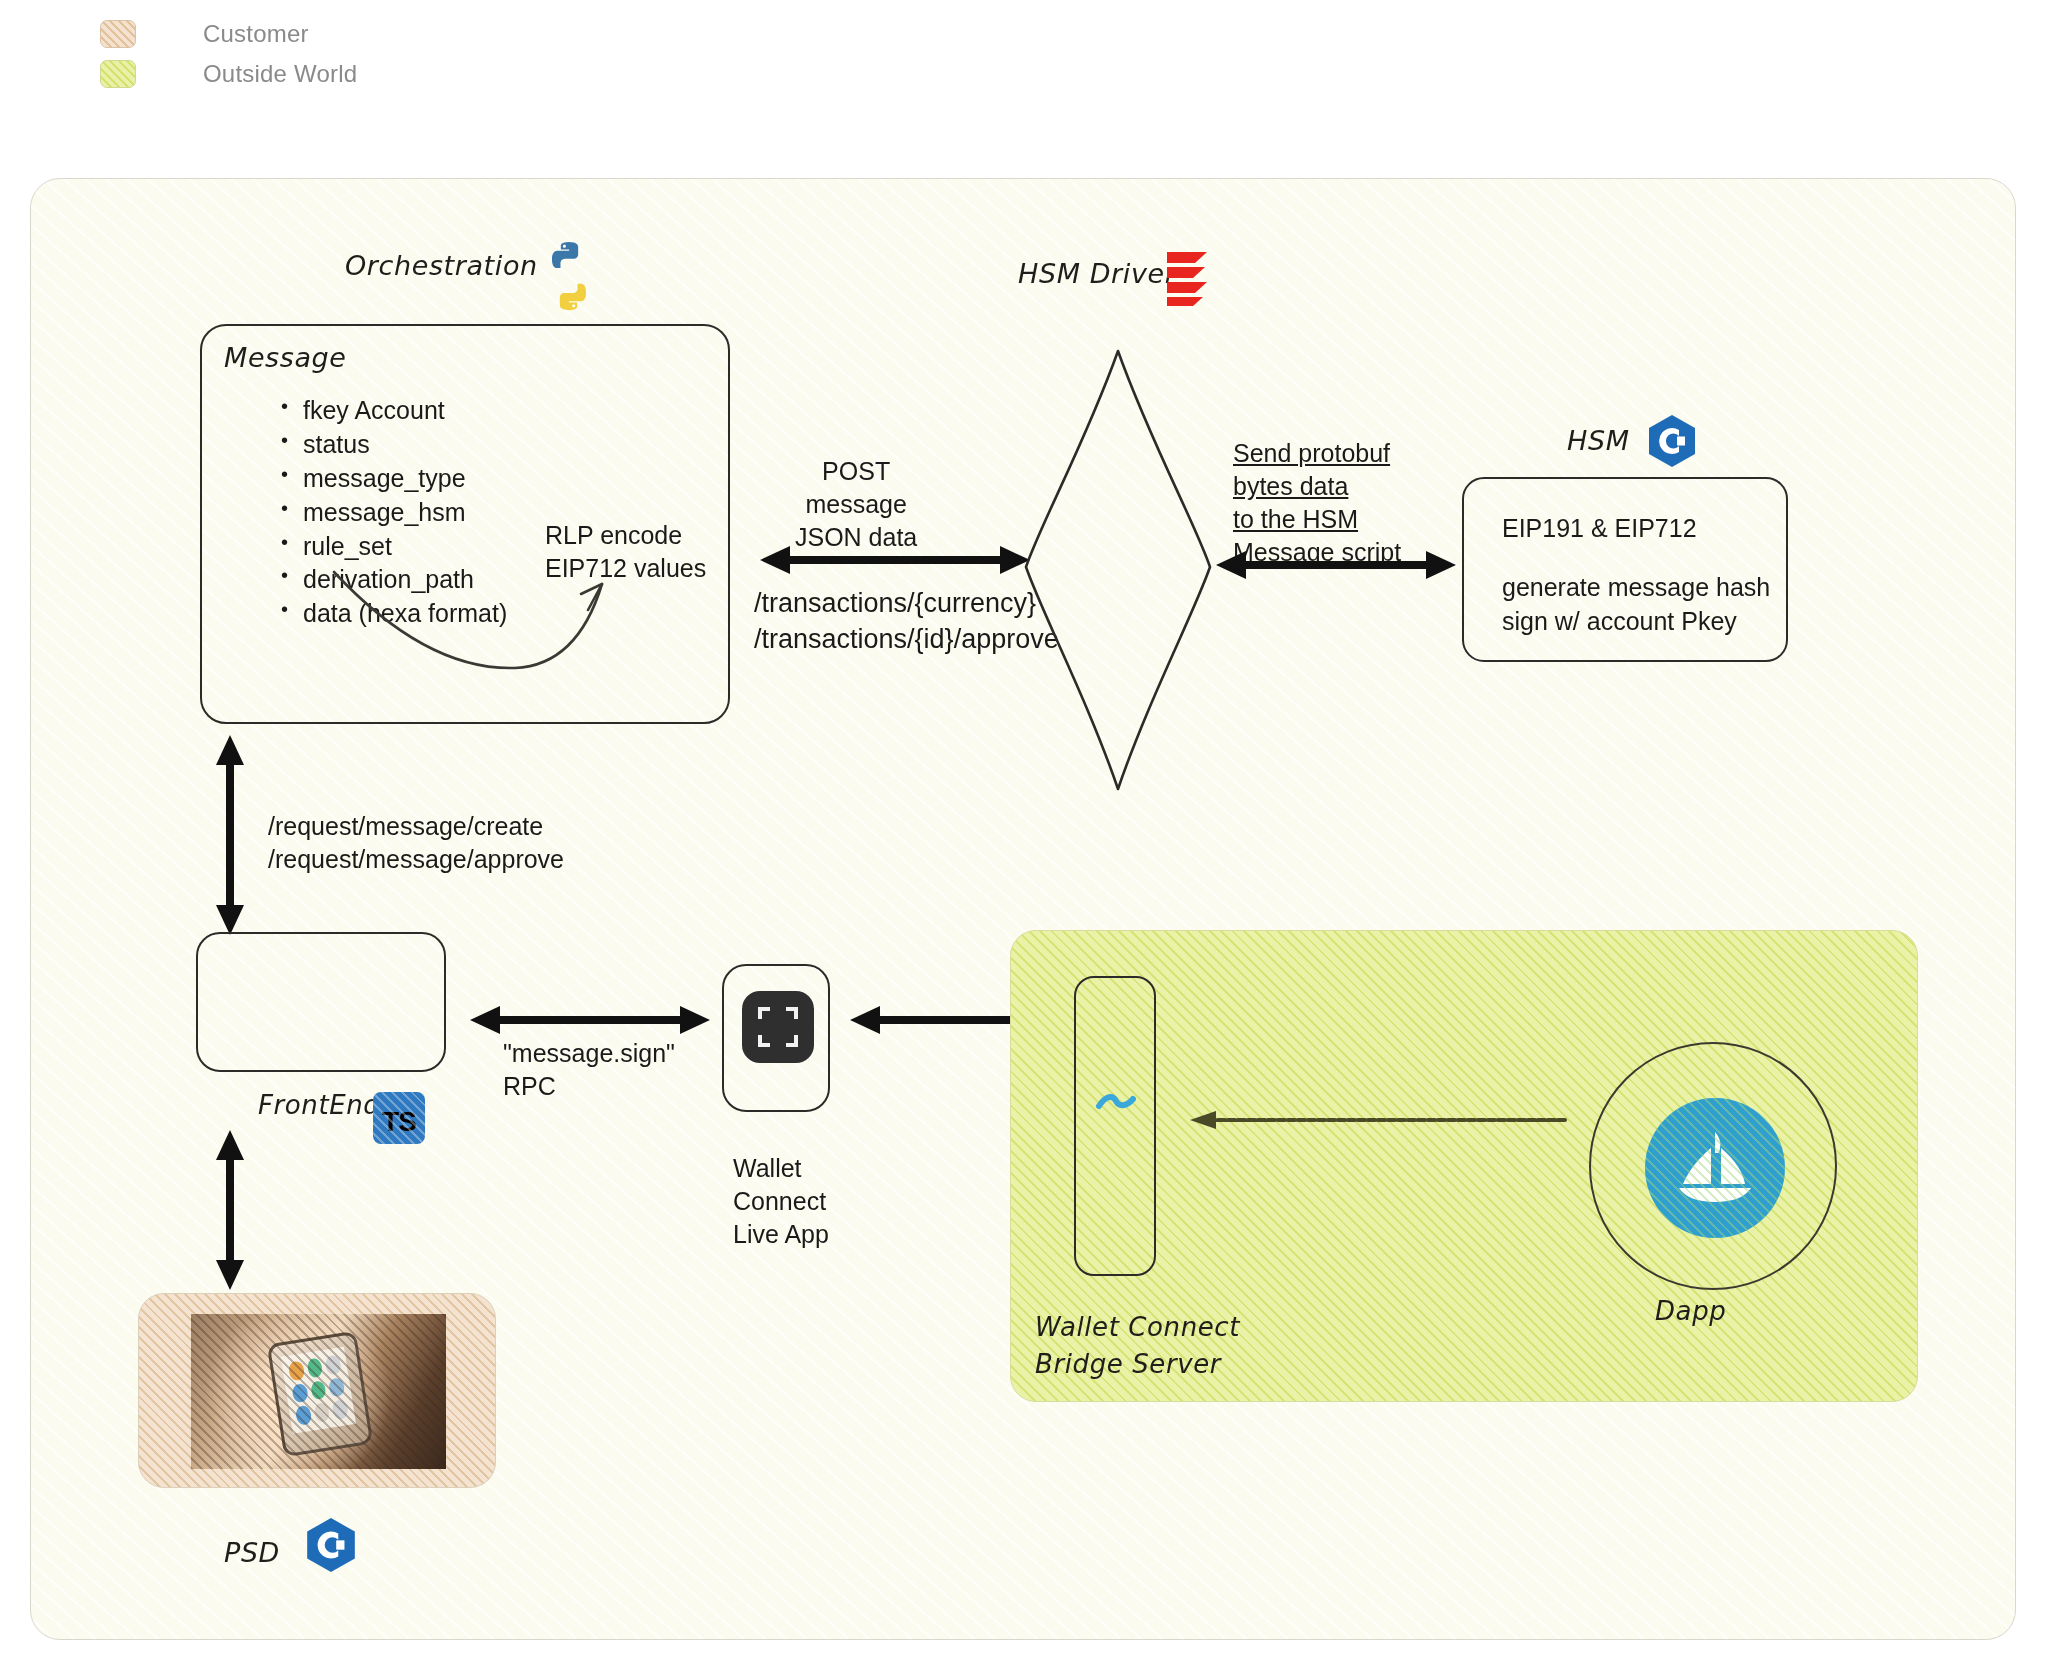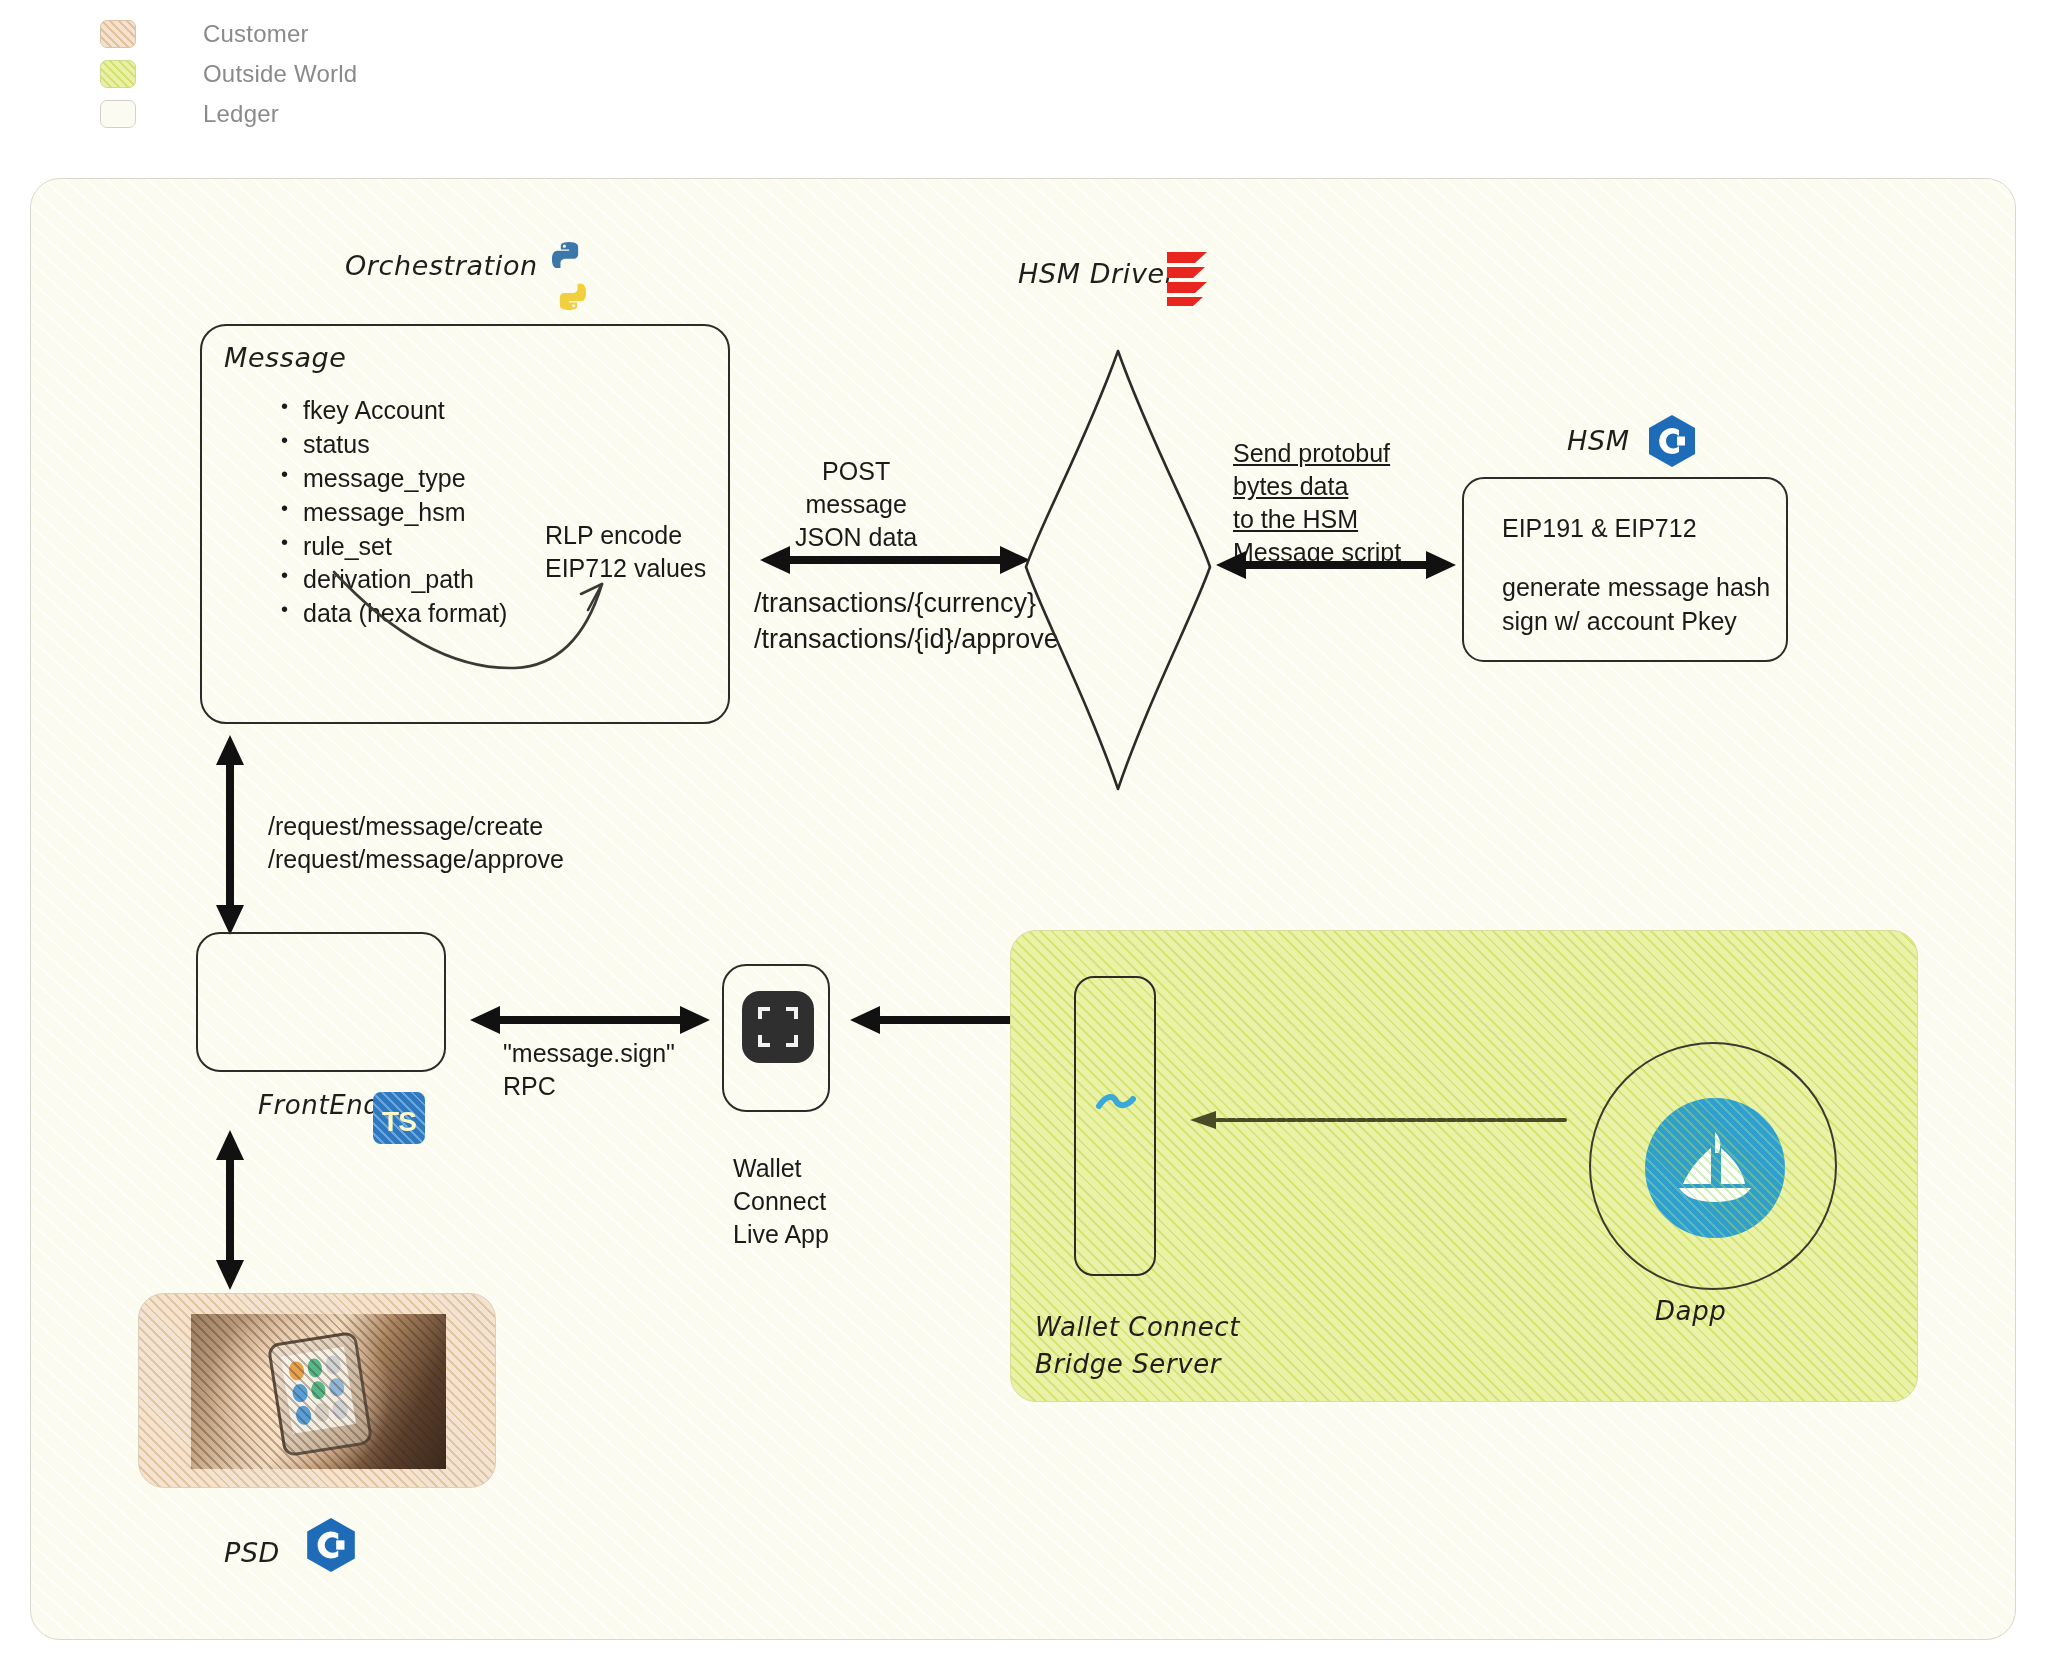--- a/index.html
+++ b/index.html
@@ -263,21 +263,21 @@
   
   .logo { position: absolute; }
   #py-logo { left: 530px; top: 237px; }
   #rust-logo { left: 1163px; top: 250px; }
   #hsm-logo { left: 1646px; top: 413px; }
   #ts-logo {
     left: 373px; top: 1092px;
     width: 52px; height: 52px;
     border-radius: 8px;
     background: #2f79c0;
-    color: #fef9c3;
+    color: #000000;
     font-weight: bold;
     font-size: 28px;
     font-family: "Liberation Sans", sans-serif;
     display: flex; align-items: flex-end; justify-content: center;
     box-sizing: border-box;
     padding-bottom: 6px;
     letter-spacing: -1px;
   }
   #ts-logo::after {
     content:"";
@@ -294,24 +294,20 @@
 <body>
 
 <div class="abs" id="legend">
   <div class="legend-row">
     <span class="legend-swatch sw-customer"></span>
     <span class="legend-label">Customer</span>
   </div>
   <div class="legend-row">
     <span class="legend-swatch sw-outside"></span>
     <span class="legend-label">Outside World</span>
-  </div>
-  <div class="legend-row">
-    <span class="legend-swatch sw-ledger"></span>
-    <span class="legend-label">Ledger</span>
   </div>
 </div>
 
 <div class="abs" id="canvas"></div>
 
 <div class="abs hand" id="orch-label">Orchestration</div>
 
 <div class="abs logo" id="py-logo">
   <svg width="78" height="78" viewBox="0 0 64 64">
     <path d="M31.9 4c-7 0-6.6 3-6.6 3v3.2h6.8v1H22.6S18 10.6 18 18.2c0 7.6 4 7.3 4 7.3h3v-3.6s-.2-4 3.9-4h6.8s3.8.1 3.8-3.7V7.8S40 4 31.9 4zm-3.7 2.2a1.3 1.3 0 1 1 0 2.6 1.3 1.3 0 0 1 0-2.6z" fill="#3c77a9"></path>

